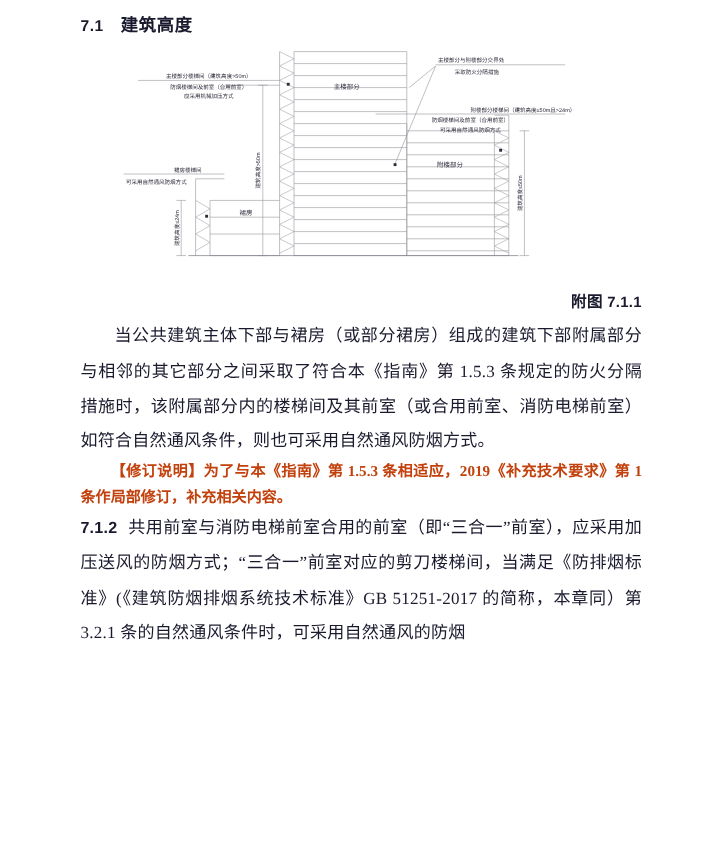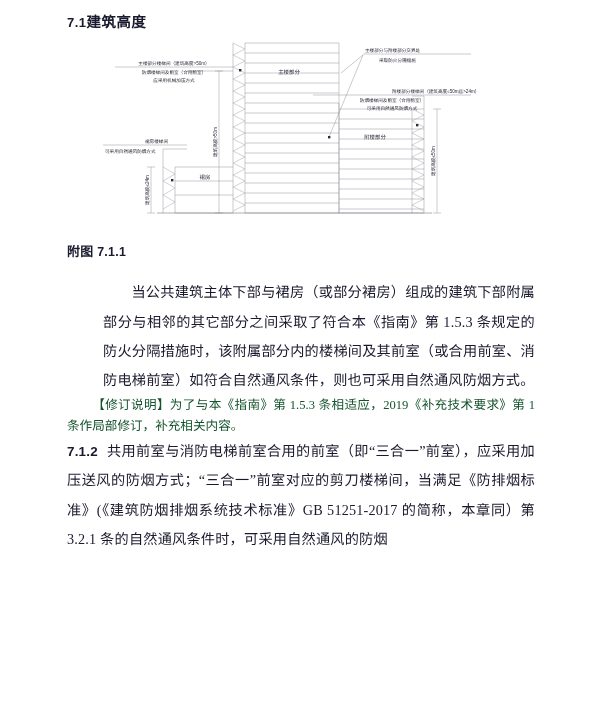--- a/index.html
+++ b/index.html
@@ -30,65 +30,66 @@
   }
 
   
   .sec-heading {
     font-size: 14.5px;
     font-weight: bold;
     letter-spacing: 0.5px;
     margin: 0 0 9px 0;
     line-height: 1.4;
   }
-  .sec-heading .num { }
+  .sec-heading .num { margin-right: 14px; }
 
   .para {
     font-size: 14.2px;
     line-height: 29.2px;
     margin: 0;
     text-align: justify;
     text-justify: inter-ideograph;
     letter-spacing: 0.2px;
   }
   .para .clause-num {
     font-weight: bold;
     margin-right: 9px;
     font-family: "Liberation Sans", "DejaVu Sans", sans-serif;
     font-size: 13.4px;
   }
-  .para.indent { text-indent: 2em; margin-left: 36px; }
+  .para.indent { text-indent: 2em; }
 
   .lat {
     font-family: "Liberation Sans", "DejaVu Sans", sans-serif;
     font-size: 13px;
   }
 
   
   .revision {
-    color: #14532d;
+    color: #c2410c;
     font-size: 12.6px;
     line-height: 21px;
     margin: 0;
     text-indent: 2em;
     text-align: justify;
+    font-weight: bold;
   }
 
   
   .figure-wrap {
     position: relative;
     width: 468px;
     height: 196px;
     margin: 6px 0 0 0;
   }
   .figure-caption {
-    text-align: left;
+    text-align: right;
     font-size: 13px;
     font-weight: bold;
-    margin: 4px 0 18px 0;
+    margin: 4px 0 6px 0;
     letter-spacing: 0.3px;
   }
   .figure-caption .lat { font-size: 12.4px; font-weight: bold; }
 
   svg.figure { display: block; }
   svg.figure text {
     font-family: "Liberation Sans", "DejaVu Sans", sans-serif;
     fill: #2b2b3a;
   }
   .lbl { font-size: 4.6px; }

